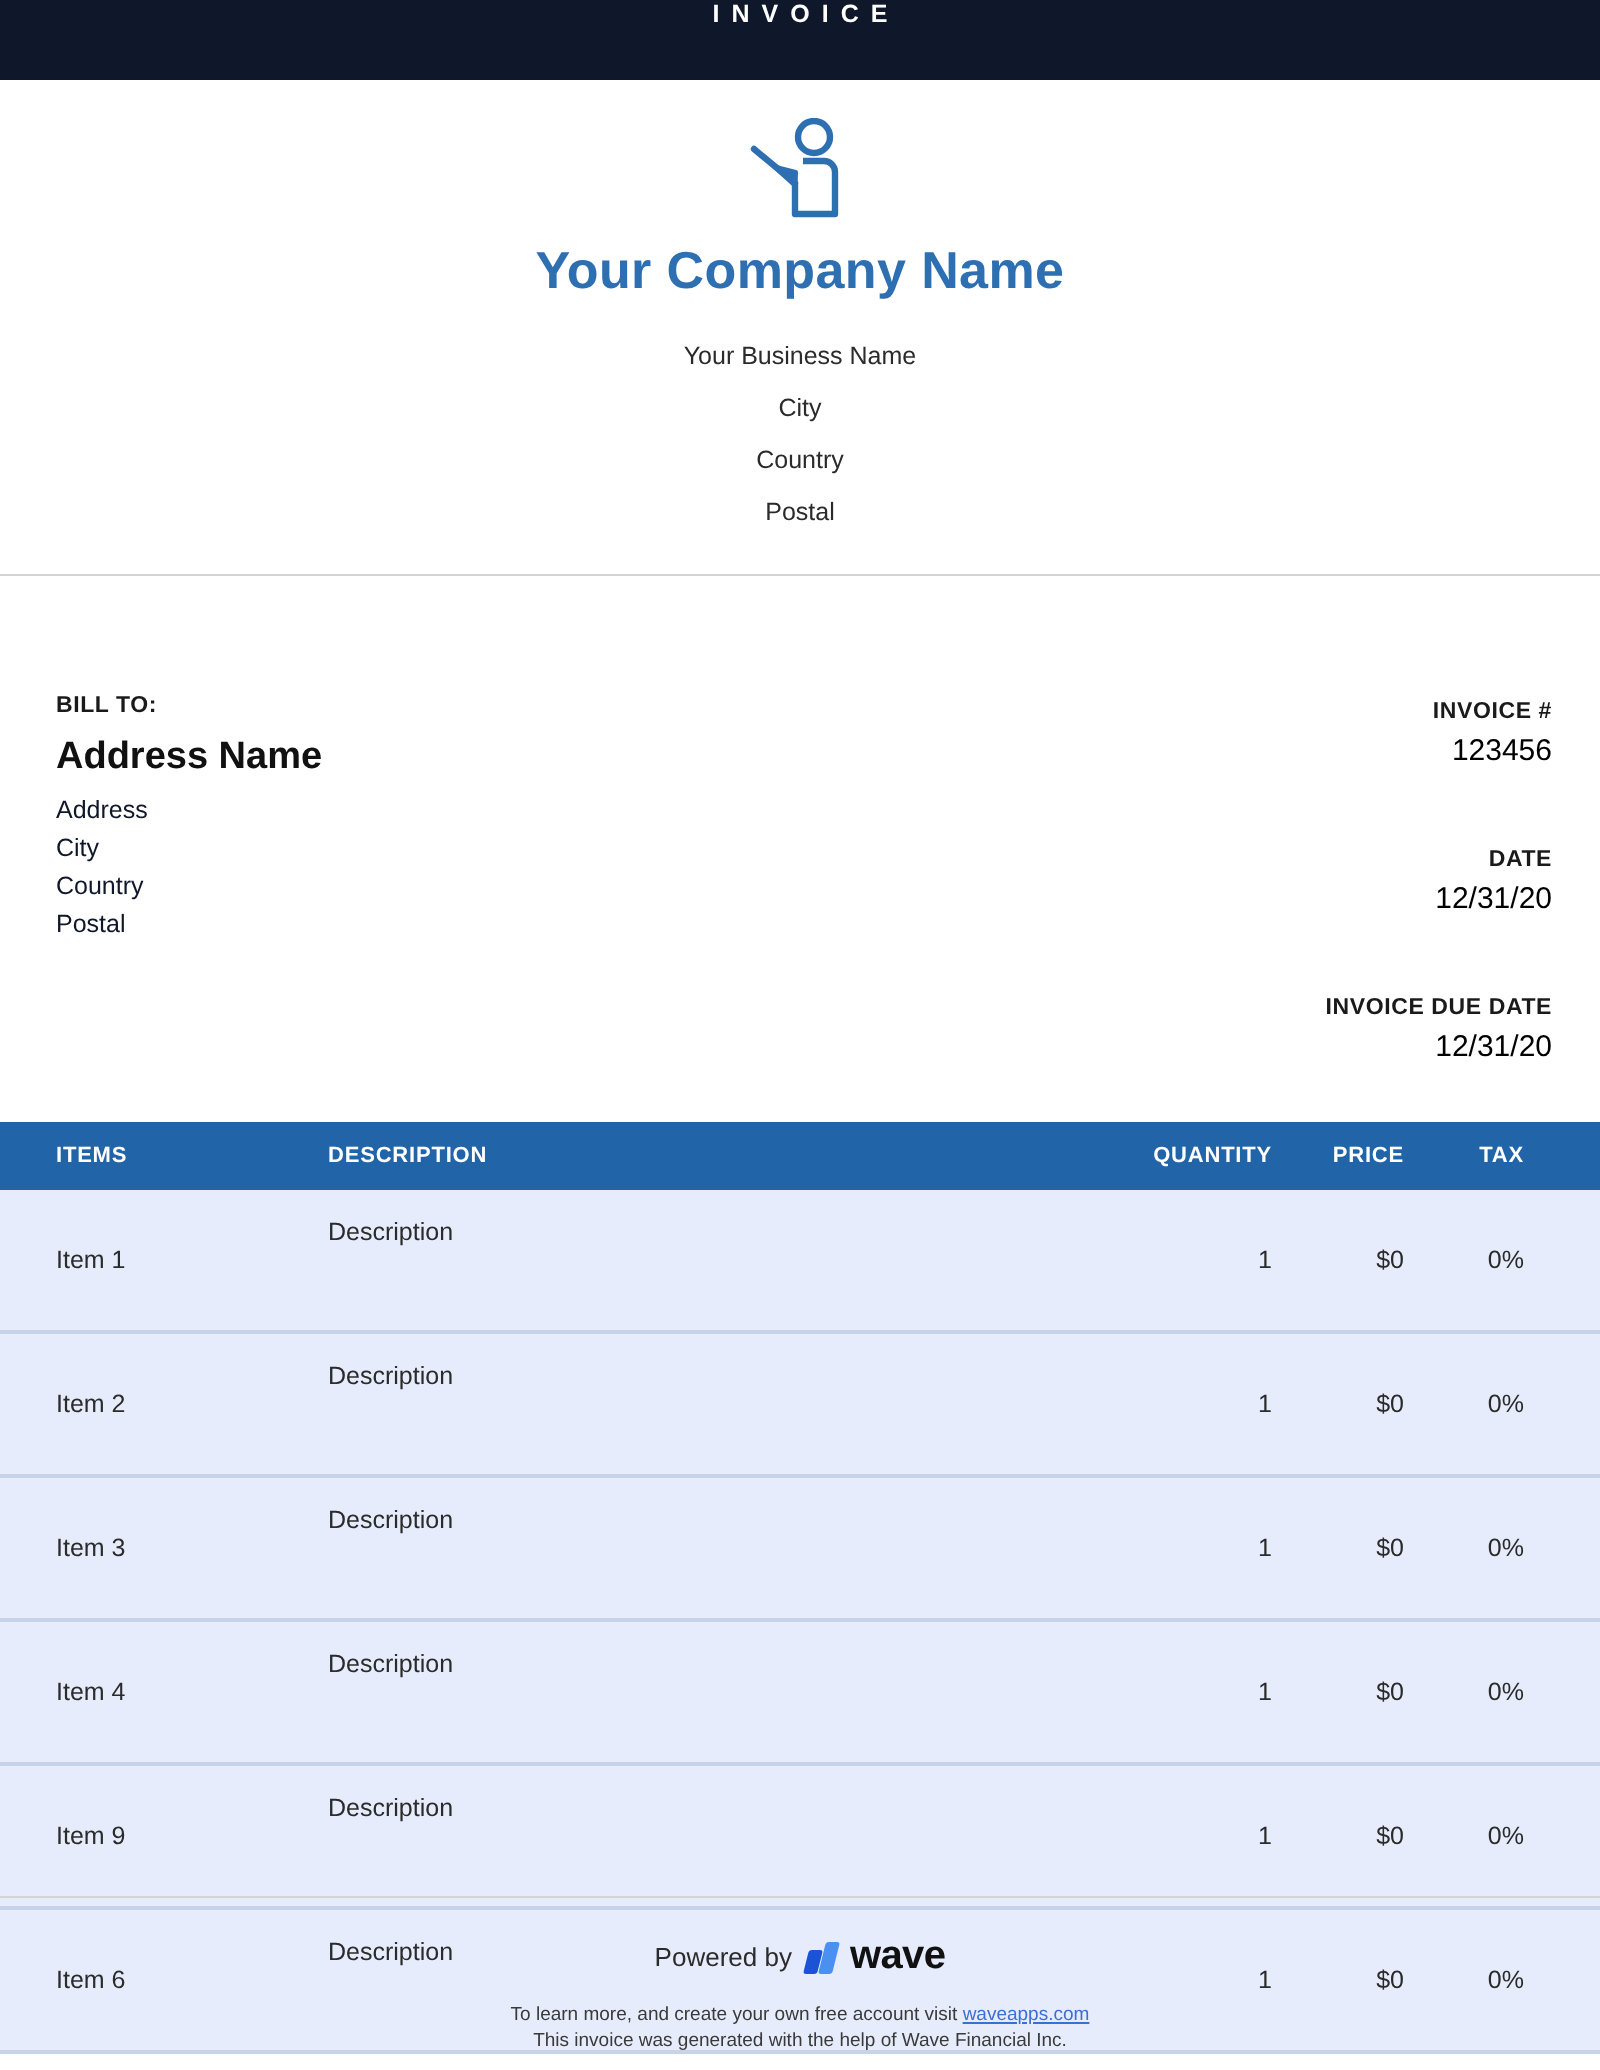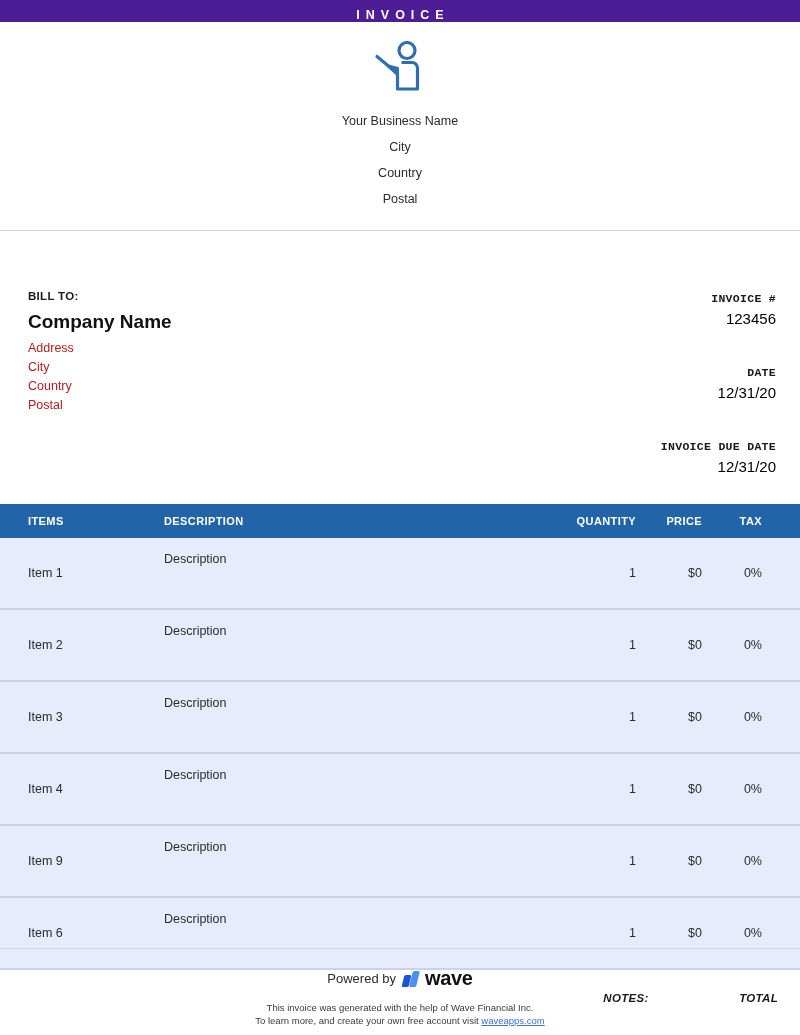--- a/index.html
+++ b/index.html
@@ -16,24 +16,24 @@
     position: relative;
     width: 800px;
     height: 1035px;
     margin: 0 auto;
     background: #ffffff;
     overflow: hidden;
   }
 
   
   .top-banner {
-    height: 22px;
-    background: #4c1d95;
-    display: flex;
-    align-items: flex-end;
+    height: 40px;
+    background: #0f172a;
+    display: flex;
+    align-items: flex-start;
     justify-content: center;
   }
   .top-banner-title {
     color: #ffffff;
     font-size: 12.5px;
     font-weight: bold;
     letter-spacing: 6px;
     text-indent: 6px;
   }
 
@@ -86,35 +86,34 @@
   }
   .bill-to .client-name {
     font-size: 19px;
     font-weight: bold;
     color: #111111;
     margin-top: 9px;
     margin-bottom: 6px;
   }
   .bill-to .client-line {
     font-size: 12.5px;
-    color: #b91c1c;
+    color: #0f172a;
     line-height: 19px;
   }
   .meta-right {
     text-align: right;
   }
   .meta-right .value {
     font-size: 15px;
     color: #000000;
     line-height: 21px;
     margin-bottom: 3px;
   }
   .meta-right .label {
     line-height: 18px;
-    font-family: Liberation Mono, monospace;
   }
 
   
   .table {
     margin-top: 24px;
     width: 100%;
     border-collapse: collapse;
     table-layout: fixed;
   }
   .table thead th {
@@ -264,34 +263,35 @@
 
   <div class="company-block">
     <div class="logo-wrap">
       <svg width="58" height="50" viewBox="0 0 58 50">
         <circle cx="36" cy="9.5" r="8" fill="none" stroke="#2E6FB2" stroke-width="3.2"></circle>
         <path d="M30.5 21.5 h10.5 a5.5 5.5 0 0 1 5.5 5.5 v21 h-20 v-15" fill="none" stroke="#2E6FB2" stroke-width="3.2" stroke-linejoin="round"></path>
         <path d="M26.5 32.5 L6 15.5" fill="none" stroke="#2E6FB2" stroke-width="3.2" stroke-linecap="round"></path>
         <path d="M26.8 27.2 L16.5 24.5 L26.6 33.8 Z" fill="#2E6FB2" stroke="#2E6FB2" stroke-width="2.4" stroke-linejoin="round"></path>
       </svg>
     </div>
+    <div class="company-name">Your Company Name</div>
     <div class="company-lines">
       <div class="company-line">Your Business Name</div>
       <div class="company-line">City</div>
       <div class="company-line">Country</div>
       <div class="company-line">Postal</div>
     </div>
   </div>
 
   <div class="divider"></div>
 
   <div class="meta-section">
     <div class="bill-to">
       <div class="label">BILL TO:</div>
-      <div class="client-name">Company Name</div>
+      <div class="client-name">Address Name</div>
       <div class="client-line">Address</div>
       <div class="client-line">City</div>
       <div class="client-line">Country</div>
       <div class="client-line">Postal</div>
     </div>
     <div class="meta-right">
       <div class="label">INVOICE #</div>
       <div class="value">123456</div>
       <div class="label">DATE</div>
       <div class="value">12/31/20</div>
@@ -377,18 +377,18 @@
     <div class="footer-divider"></div>
     <div class="powered">
       <span class="powered-text">Powered by</span>
       <span class="wave-mark">
         <span class="wave-bar b1"></span>
         <span class="wave-bar b2"></span>
       </span>
       <span class="wave-word">wave</span>
     </div>
     <div class="fine-print">
+      <div class="fine-line"><span>To learn more, and create your own free account visit </span><a class="fine-link" href="#">waveapps.com</a></div>
       <div class="fine-line">This invoice was generated with the help of Wave Financial Inc.</div>
-      <div class="fine-line"><span>To learn more, and create your own free account visit </span><a class="fine-link" href="#">waveapps.com</a></div>
     </div>
   </div>
 
 </div>
 
 </body></html>

